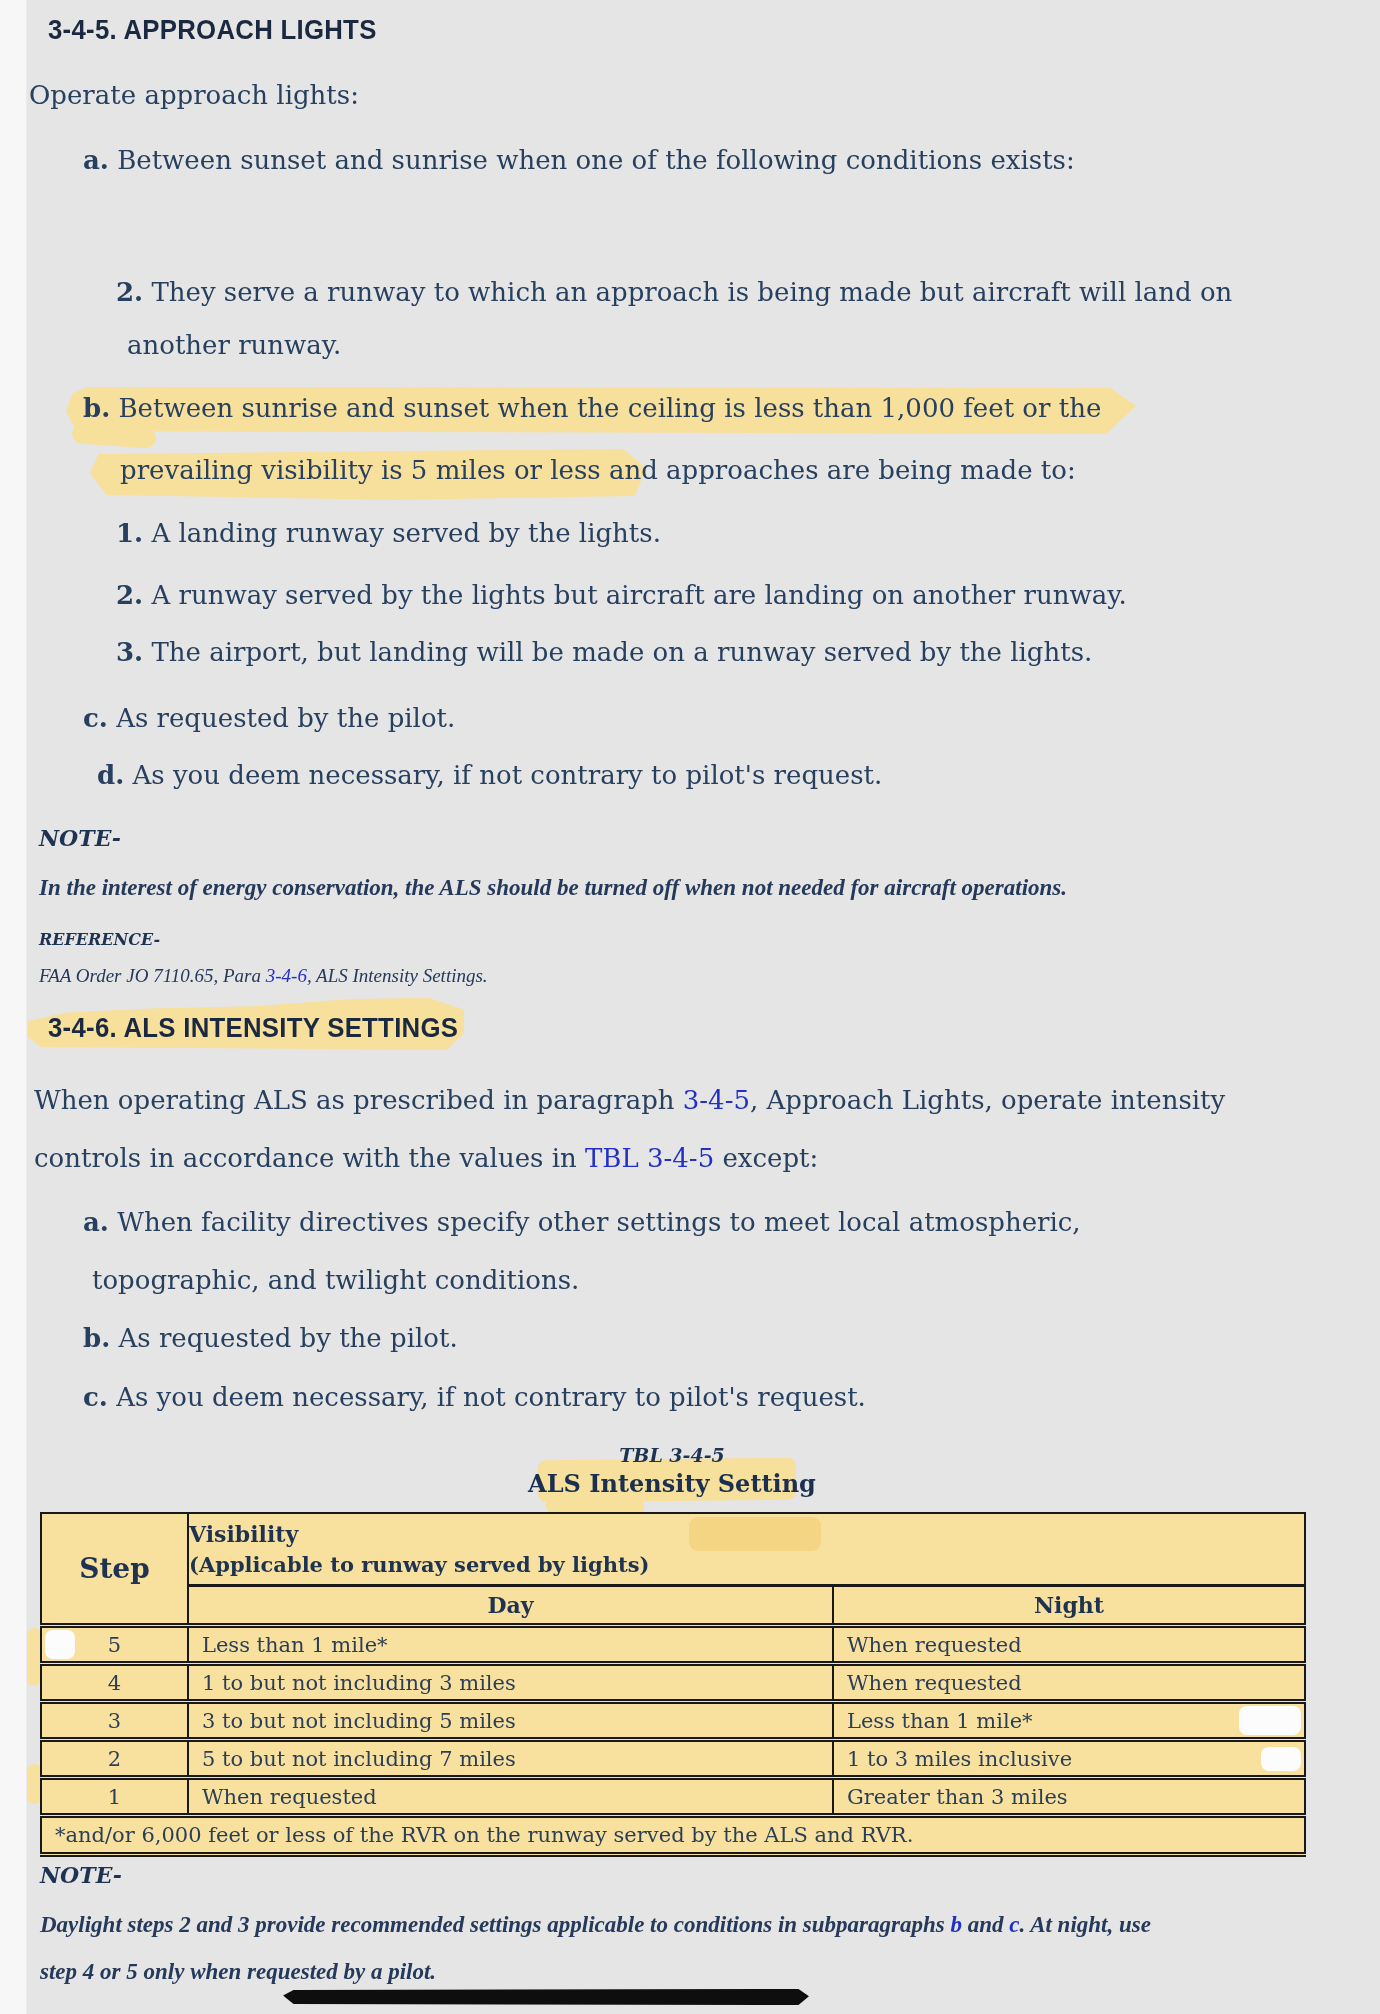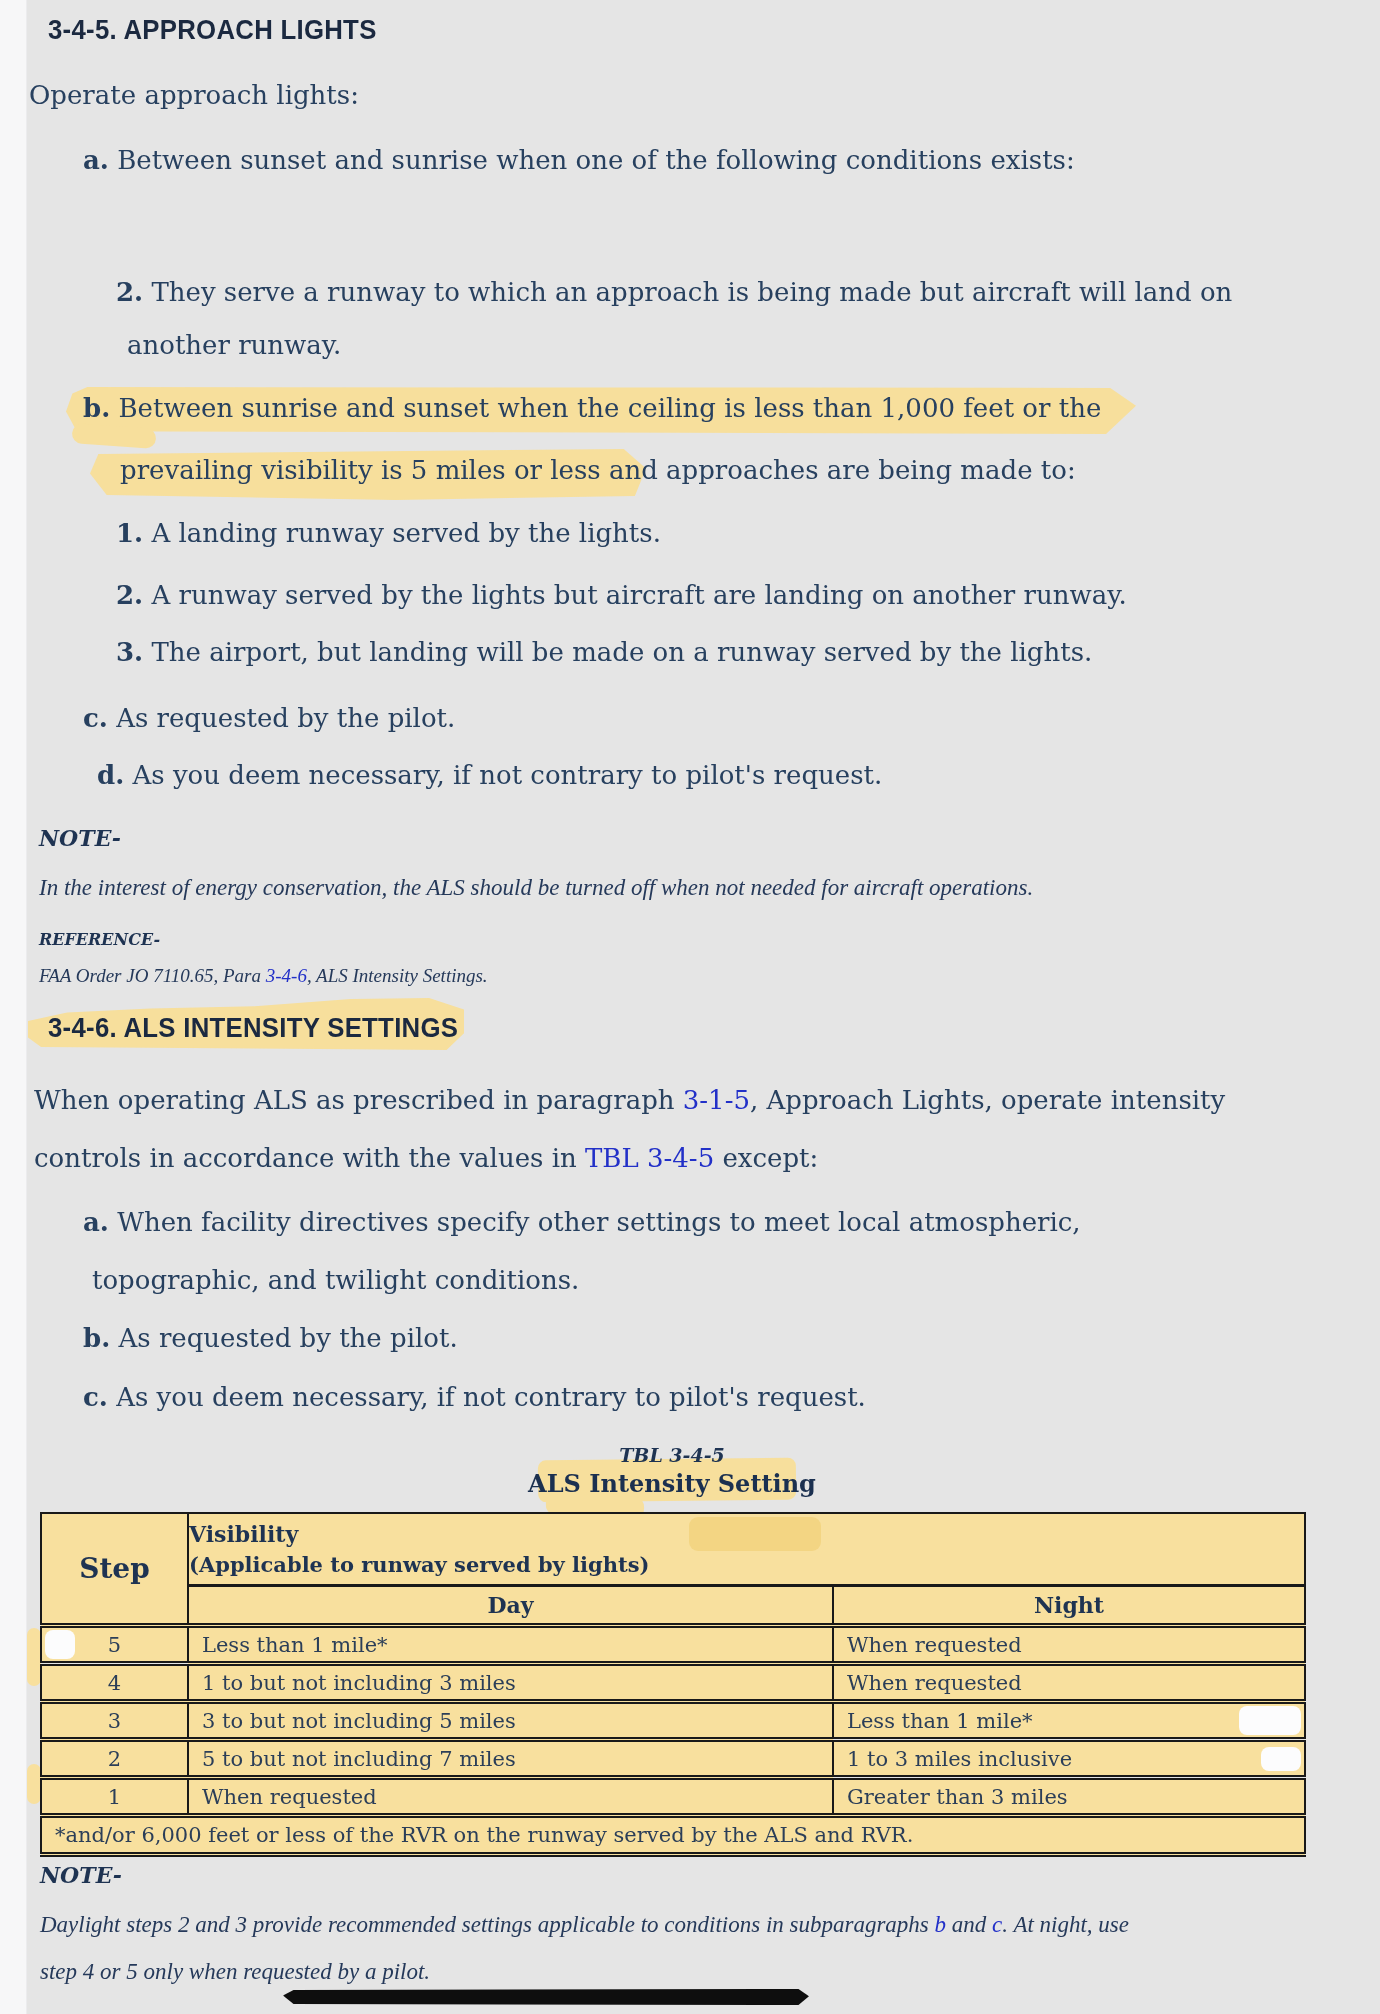--- a/index.html
+++ b/index.html
@@ -14,21 +14,21 @@
 
   
   .line { position:absolute; font-size:26px; line-height:36px; white-space:nowrap; z-index:2; }
   .mk { font-weight:700; }
   .h { position:absolute; z-index:2; font-family:"Liberation Sans", sans-serif; font-weight:700;
     font-size:28px; line-height:40px; color:#1b2940; white-space:nowrap;
     transform:scaleX(0.92); transform-origin:left center; letter-spacing:0.3px; }
   .note-label { font-family:"DejaVu Serif", serif; font-weight:700; font-style:italic;
     font-size:22px; line-height:28px; color:#1e3352; }
   .note-text { font-family:"Liberation Serif", serif; font-style:italic;
-    font-size:23px; line-height:32px; color:#25395a; }
+    font-size:23px; line-height:32px; color:#25395a;font-weight:bold; }
   .ref-label { font-family:"DejaVu Serif", serif; font-weight:700; font-style:italic;
     font-size:16px; line-height:20px; color:#1e3352; }
   .ref-text { font-family:"Liberation Serif", serif; font-style:italic;
     font-size:19px; line-height:24px; color:#25395a; }
   a.doclink { color:#2230c8; text-decoration:none; cursor:pointer; }
   .centered { transform:translateX(-50%); }
   .tbl-label { font-family:"DejaVu Serif", serif; font-weight:700; font-style:italic;
     font-size:19px; color:#1e3352; }
   .tbl-title { font-family:"DejaVu Serif", serif; font-weight:700; font-size:24px; color:#1b3050; }
 
@@ -112,21 +112,21 @@
   <div class="line" style="left:97px; top:757px;"><span class="mk">d.</span><span> As you deem necessary, if not contrary to pilot's request.</span></div>
 
   <div class="line note-label" style="left:39px; top:824px;">NOTE-</div>
   <div class="line note-text" style="left:39px; top:872px;">In the interest of energy conservation, the ALS should be turned off when not needed for aircraft operations.</div>
 
   <div class="line ref-label" style="left:39px; top:930px;">REFERENCE-</div>
   <div class="line ref-text" style="left:39px; top:964px;"><span>FAA Order JO 7110.65, Para </span><a class="doclink" href="#">3-4-6</a><span>, ALS Intensity Settings.</span></div>
 
   <div class="h" style="left:48px; top:1008px;">3-4-6. ALS INTENSITY SETTINGS</div>
 
-  <div class="line" style="left:34px; top:1082px;"><span>When operating ALS as prescribed in paragraph </span><a class="doclink" href="#">3-1-5</a><span>, Approach Lights, operate intensity</span></div>
+  <div class="line" style="left:34px; top:1082px;"><span>When operating ALS as prescribed in paragraph </span><a class="doclink" href="#">3-4-5</a><span>, Approach Lights, operate intensity</span></div>
   <div class="line" style="left:34px; top:1140px;"><span>controls in accordance with the values in </span><a class="doclink" href="#">TBL 3-4-5</a><span> except:</span></div>
 
   <div class="line" style="left:83px; top:1204px;"><span class="mk">a.</span><span> When facility directives specify other settings to meet local atmospheric,</span></div>
   <div class="line" style="left:92px; top:1262px;text-align:right;">topographic, and twilight conditions.</div>
   <div class="line" style="left:83px; top:1320px;"><span class="mk">b.</span><span> As requested by the pilot.</span></div>
   <div class="line" style="left:83px; top:1379px;"><span class="mk">c.</span><span> As you deem necessary, if not contrary to pilot's request.</span></div>
 
   <div class="line tbl-label centered" style="left:672px; top:1437px;">TBL 3-4-5</div>
   <div class="line tbl-title centered" style="left:672px; top:1466px;">ALS Intensity Setting</div>
 

